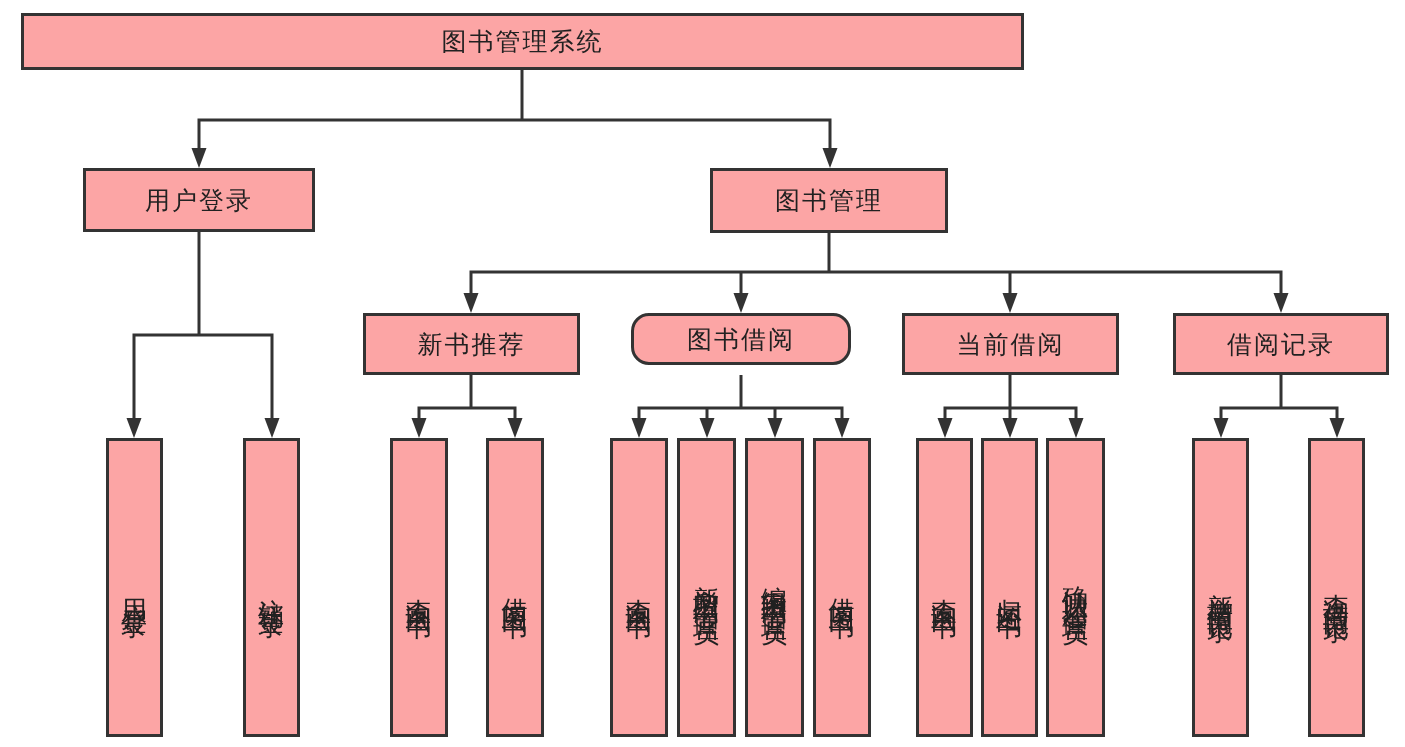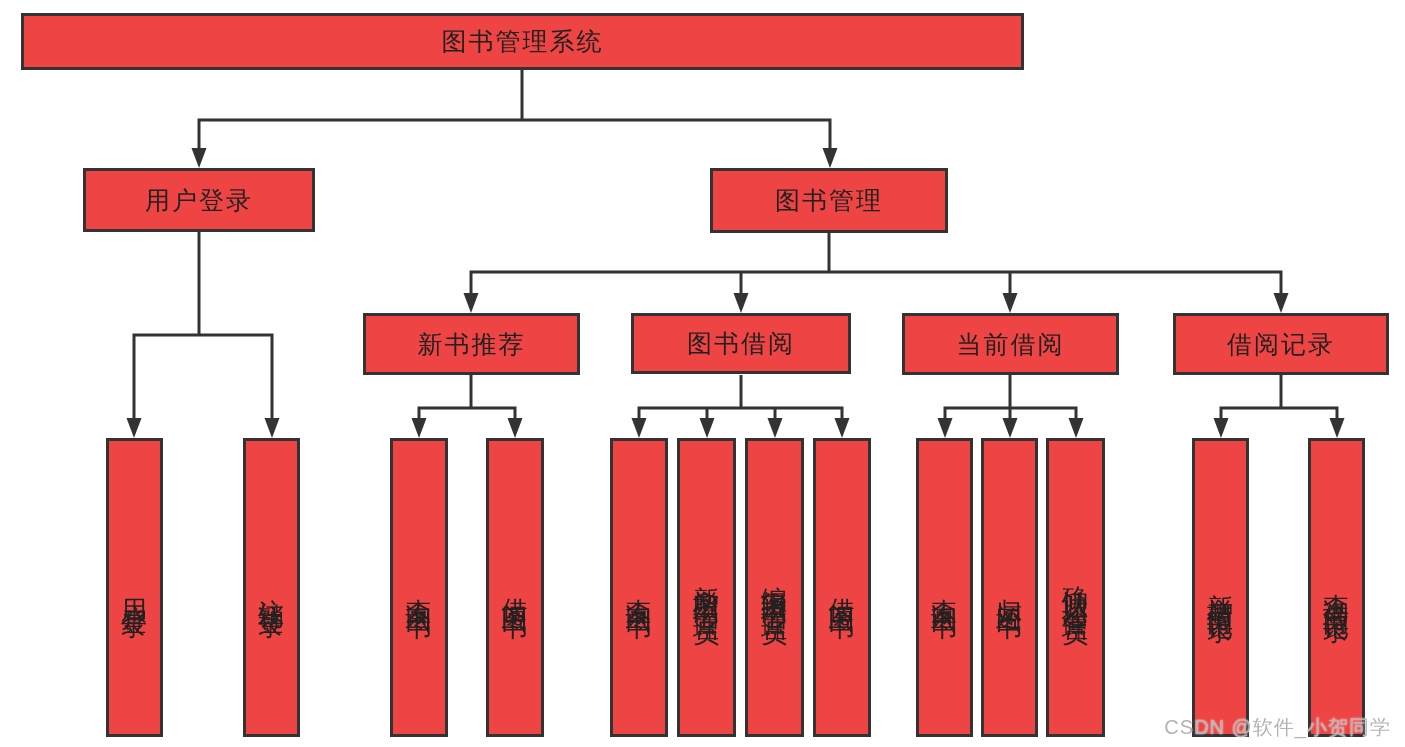--- a/index.html
+++ b/index.html
@@ -18,21 +18,21 @@
   #connectors {
     position: absolute;
     left: 0;
     top: 0;
     z-index: 0;
   }
   .node {
     position: absolute;
     box-sizing: border-box;
     border: 3px solid #333333;
-    background: #ef4444;
+    background: #fca5a5;
     color: #212121;
     display: flex;
     align-items: center;
     justify-content: center;
     z-index: 1;
   }
   .h-node {
     font-size: 25px;
     letter-spacing: 2px;
     white-space: nowrap;
@@ -119,21 +119,21 @@
       <polygon points="1337,438 1329.5,418 1344.5,418"></polygon>
     </g>
   </svg>
 
   <div class="node h-node" style="left:21px; top:13px; width:1003px; height:57px;">图书管理系统</div>
 
   <div class="node h-node" style="left:83px; top:168px; width:232px; height:64px;">用户登录</div>
   <div class="node h-node" style="left:710px; top:168px; width:238px; height:65px;">图书管理</div>
 
   <div class="node h-node" style="left:363px; top:313px; width:217px; height:62px;">新书推荐</div>
-  <div class="node h-node" style="left:631px; top:313px; width:220px; height:61px;">图书借阅</div>
+  <div class="node h-node" style="left:631px; top:313px; width:220px; height:52px;border-radius:18px;">图书借阅</div>
   <div class="node h-node" style="left:1173px; top:313px; width:216px; height:62px;">借阅记录</div>
   <div class="node h-node" style="left:902px; top:313px; width:217px; height:62px;">当前借阅</div>
 
   <div class="node v-node" style="left:106px; top:438px; width:57px; height:299px;">用户登录</div>
   <div class="node v-node" style="left:243px; top:438px; width:57px; height:299px;">注销登录</div>
 
   <div class="node v-node" style="left:390px; top:438px; width:58px; height:299px;">查询图书</div>
   <div class="node v-node" style="left:486px; top:438px; width:58px; height:299px;">借阅图书</div>
 
   <div class="node v-node" style="left:610px; top:438px; width:58px; height:299px;">查询图书</div>
@@ -141,15 +141,14 @@
   <div class="node v-node" style="left:745px; top:438px; width:59px; height:299px;">编辑图书（管理员）</div>
   <div class="node v-node" style="left:813px; top:438px; width:58px; height:299px;">借阅图书</div>
 
   <div class="node v-node" style="left:916px; top:438px; width:57px; height:299px;">查询图书</div>
   <div class="node v-node" style="left:981px; top:438px; width:57px; height:299px;">归还图书</div>
   <div class="node v-node" style="left:1046px; top:438px; width:59px; height:299px;">确认归还（管理员）</div>
 
   <div class="node v-node" style="left:1192px; top:438px; width:57px; height:299px;">新增借阅记录</div>
   <div class="node v-node" style="left:1308px; top:438px; width:57px; height:299px;">查询借阅记录</div>
 
-  <div class="watermark">CSDN @软件_小贺同学</div>
 
 </div>
 
 </body></html>

